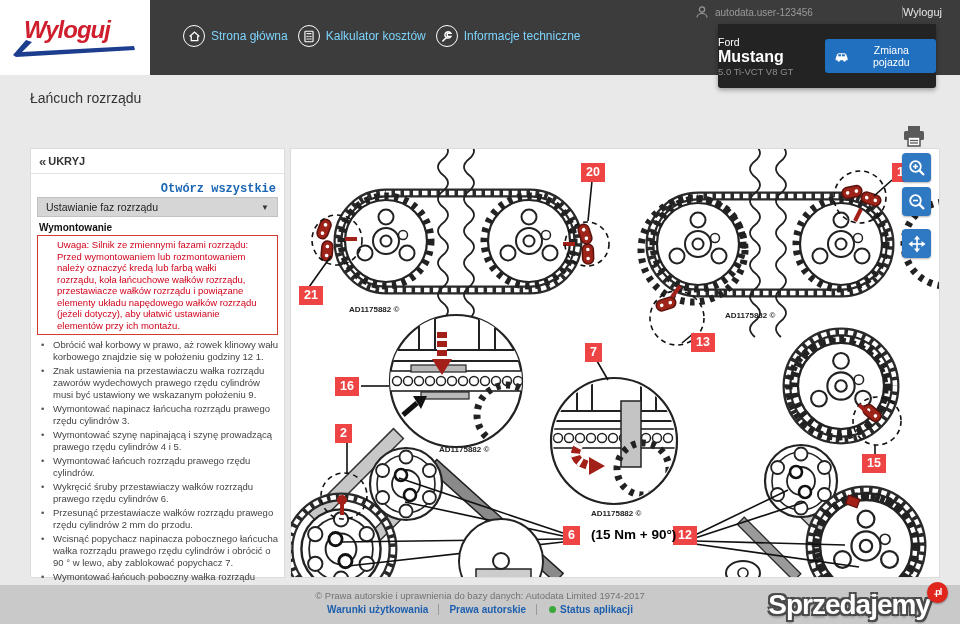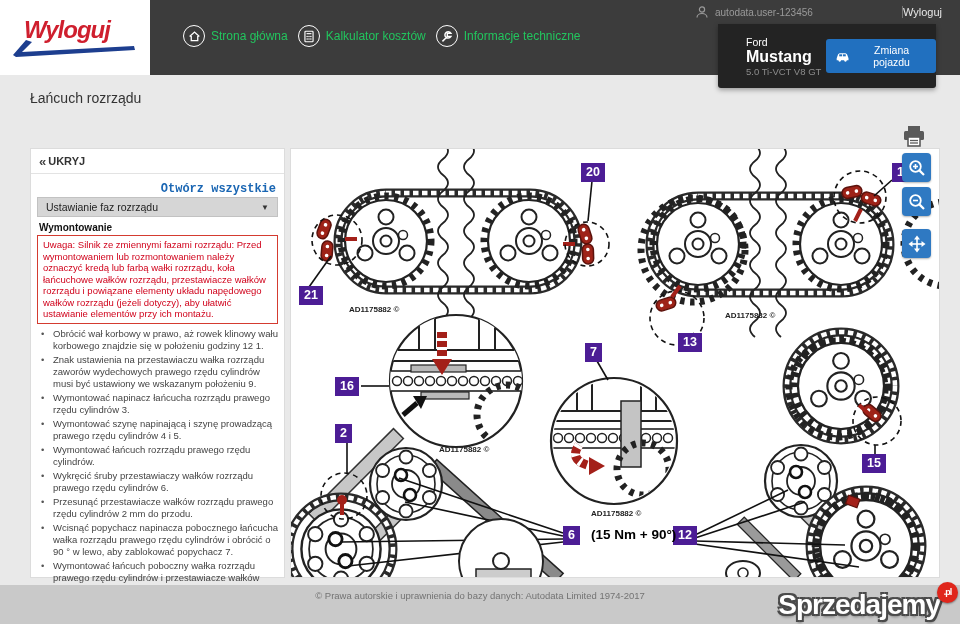--- a/index.html
+++ b/index.html
@@ -8,73 +8,73 @@
 
   
   .topbar { position:absolute; left:0; top:0; width:960px; height:75px; background:#3c3c3c; }
   .logo-block { position:absolute; left:0; top:0; width:150px; height:75px; background:#fff; z-index:3; }
   .logo-text { position:absolute; left:24px; top:16px; font-size:24px; font-weight:bold; font-style:italic; color:#cf1f2e; letter-spacing:-1px; }
   .logo-swoosh { position:absolute; left:10px; top:40px; }
   .user-row { position:absolute; top:0; left:150px; right:0; height:24px; display:flex; align-items:center; }
   .user-info { position:absolute; left:545px; display:flex; align-items:center; gap:6px; color:#9a9a9a; font-size:10px; }
   .logout { position:absolute; right:18px; color:#e8e8e8; font-size:11px; border-left:1px solid #777; text-decoration:none; cursor:pointer; }
   .nav { position:absolute; left:183px; top:25px; display:flex; align-items:center; gap:10px; }
-  .nav-item { display:flex; align-items:center; gap:6px; color:#22c55e; font-size:12px; cursor:pointer; }
+  .nav-item { display:flex; align-items:center; gap:6px; color:#7dd3fc; font-size:12px; cursor:pointer; }
   .nav-circle { width:22px; height:22px; border:1.4px solid #fff; border-radius:50%; display:flex; align-items:center; justify-content:center; }
   .vehicle-panel { position:absolute; left:718px; top:24px; width:218px; height:64px; background:#232323; z-index:4; border-radius:0 0 3px 3px; box-shadow:0 2px 5px rgba(0,0,0,.35); display:flex; align-items:center; }
-  .v-info { padding-left:28px; width:112px; }
+  .v-info { padding-left:0; width:112px; }
   .v-make { color:#fff; font-size:10.5px; }
   .v-model { color:#fff; font-size:16px; font-weight:bold; line-height:18px; }
   .v-engine { color:#8d8d8d; font-size:9.5px; }
   .change-btn { display:flex; align-items:center; gap:6px; background:#2170bf; color:#fff; border:none; font-size:10.5px; padding:5px 9px; border-radius:3px; cursor:pointer; font-family:"Liberation Sans",sans-serif; }
 
   
   .page-title { position:absolute; left:30px; top:90px; font-size:14px; font-weight:400; color:#333; }
   .print-btn { position:absolute; right:33px; top:126px; width:26px; height:22px; background:none; border:none; cursor:pointer; }
 
   
   .sidebar { position:absolute; left:30px; top:148px; width:255px; height:430px; background:#fff; border:1px solid #dcdcdc; }
   .hide-row { height:25px; border-bottom:1px solid #e3e3e3; display:flex; align-items:center; padding-left:8px; font-size:11px; font-weight:bold; color:#333; cursor:pointer; gap:2px; }
   .hide-chev { font-size:13px; letter-spacing:-3px; margin-right:3px; color:#444; }
   .openall-row { height:20px; text-align:right; padding:4px 8px 0 0; }
   .openall-row a { color:#1a66b3; font-size:12px; font-weight:bold; text-decoration:none; cursor:pointer;font-family:Liberation Mono, monospace; }
   .dropdown { margin:3px 6px 0 6px; height:20px; background:#d6d6d6; border:1px solid #c2c2c2; display:flex; align-items:center; justify-content:space-between; padding:0 8px; font-size:10.5px; color:#222; cursor:pointer; }
   .dd-arrow { font-size:8px; color:#333; }
   .section-title { margin:5px 8px 2px 8px; font-size:10px; font-weight:bold; color:#111; }
-  .warning { margin:2px 6px; border:1px solid #d43b30; padding:3px 5px; font-size:9.5px; line-height:11.5px; color:#d0021b; }
+  .warning { margin:2px 6px; border:1px solid #d43b30; padding:3px 19px; font-size:9.5px; line-height:11.5px; color:#d0021b; }
   .steps { list-style:none; margin:4px 6px 0 6px; }
   .steps li { position:relative; padding-left:16px; font-size:9.5px; line-height:12px; color:#444; margin-bottom:2px; }
   .steps li::before { content:"•"; position:absolute; left:4px; top:0; color:#555; }
 
   
   .diagram { position:absolute; left:290px; top:148px; width:650px; height:430px; background:#fff; border:1px solid #dcdcdc; overflow:hidden; }
   .diagram svg.art { position:absolute; left:0; top:0; }
   .teeth { stroke:#222; stroke-width:7; stroke-dasharray:4.5 5.5; fill:none; }
   .ch1 { fill:none; stroke:#2a2a2a; stroke-width:9; }
   .ch2 { fill:none; stroke:#fff; stroke-width:4.5; stroke-dasharray:5.5 3.5; }
   .dashc { fill:none; stroke:#111; stroke-width:1.6; stroke-dasharray:5 4; }
   .ld { stroke:#111; stroke-width:1.6; }
   .cutgear { fill:none; stroke:#222; stroke-width:1.8; }
-  .co { position:absolute; background:#4c1d95; color:#fff; font-size:12.5px; font-weight:bold; min-width:14px; height:19px; line-height:19px; text-align:center; padding:0 5px; }
+  .co { position:absolute; background:#ef4444; color:#fff; font-size:12.5px; font-weight:bold; min-width:14px; height:19px; line-height:19px; text-align:center; padding:0 5px; }
   .torque { position:absolute; font-size:13.5px; font-weight:bold; color:#000; }
   .adlabel { position:absolute; font-size:8px; font-weight:bold; color:#222; }
   .zoom-ctrls { position:absolute; right:8px; top:4px; display:flex; flex-direction:column; gap:5px; z-index:5; }
   .zbtn { width:29px; height:29px; background:#2f79c2; border:none; border-radius:4px; cursor:pointer; display:flex; align-items:center; justify-content:center; box-shadow:0 1px 2px rgba(0,0,0,.3); }
   .zbtn.pan { margin-top:8px; }
 
   
   .footer { position:absolute; left:0; top:585px; width:960px; height:39px; background:#c9c9c9; text-align:center; }
   .copyright { padding-top:5px; font-size:9.5px; color:#737373; }
   .flinks { margin-top:3px; font-size:10px; font-weight:bold; }
   .flinks a { color:#1d5fae; text-decoration:none; padding:0 10px; cursor:pointer; }
   .flinks a + a { border-left:1px solid #9a9a9a; }
   .status-wrap { border-left:1px solid #9a9a9a; padding-left:12px; }
   .gdot { display:inline-block; width:7px; height:7px; border-radius:50%; background:#3aa83a; margin-right:4px; }
   .status-wrap a { border-left:none !important; padding-left:0; }
-  .watermark { position:absolute; right:2px; bottom:4px; z-index:9; font-weight:bold; font-style:normal; font-size:28px; letter-spacing:-1px; color:#fff;
+  .watermark { position:absolute; right:12px; bottom:4px; z-index:9; font-weight:bold; font-style:normal; font-size:28px; letter-spacing:-1px; color:#fff;
     text-shadow:-2px -2px 0 #4a4a4a, 2px -2px 0 #4a4a4a, -2px 2px 0 #4a4a4a, 2px 2px 0 #4a4a4a, 0 3px 3px rgba(0,0,0,.4);margin-top:36px; }
   .wm-pl { display:inline-flex; align-items:center; justify-content:center; width:21px; height:21px; border-radius:50%; background:#e0261c; color:#fff; font-size:9px; font-weight:bold; vertical-align:18px; margin-left:-3px; text-shadow:none; box-shadow:0 1px 2px rgba(0,0,0,.4); }
 </style>
 </head>
 <body>
 
 <div class="app">
 
   <header class="topbar">
     <div class="logo-block">
@@ -350,21 +350,21 @@
       <rect x="556" y="348" width="12" height="9" transform="rotate(20 562 352)" fill="#a32019" stroke="#5c120c" stroke-width="1.2"></rect>
       <line class="ld" x1="404" y1="386" x2="497" y2="341"></line>
       <line class="ld" x1="404" y1="389" x2="514" y2="353"></line>
       <line class="ld" x1="404" y1="392" x2="554" y2="396"></line>
       <line class="ld" x1="404" y1="395" x2="568" y2="418"></line>
     </svg>
 
     <div class="co" style="left:8px;top:137px">21</div>
     <div class="co" style="left:290px;top:14px">20</div>
     <div class="co" style="left:601px;top:14px">1</div>
-    <div class="co" style="left:387px;top:184px">13</div>
+    <div class="co" style="left:400px;top:184px">13</div>
     <div class="co" style="left:44px;top:228px">16</div>
     <div class="co" style="left:294px;top:194px">7</div>
     <div class="co" style="left:44px;top:275px">2</div>
     <div class="co" style="left:571px;top:305px">15</div>
     <div class="co" style="left:272px;top:377px">6</div>
     <div class="co" style="left:382px;top:377px">12</div>
     <span class="torque" style="left:300px;top:378px">(15 Nm + 90°)</span>
 
     <span class="adlabel" style="left:58px;top:156px">AD1175882 ©</span>
     <span class="adlabel" style="left:434px;top:162px">AD1175882 ©</span>
@@ -395,19 +395,22 @@
             <polygon points="9,17.5 6,13.5 12,13.5" fill="#fff"></polygon>
             <polygon points="0.5,9 4.5,6 4.5,12" fill="#fff"></polygon>
             <polygon points="17.5,9 13.5,6 13.5,12" fill="#fff"></polygon>
           </svg>
       </button>
     </div>
   </section>
 
   <footer class="footer">
     <div class="copyright">© Prawa autorskie i uprawnienia do bazy danych: Autodata Limited 1974-2017</div>
+    <div class="flinks">
+      <a>Warunki użytkowania</a><a>Prawa autorskie</a><span class="status-wrap"><span class="gdot"></span><a>Status aplikacji</a></span>
+    </div>
   </footer>
 
   <div class="watermark">
     <span>Sprzedajemy</span><span class="wm-pl">.pl</span>
   </div>
 
 </div>
 
 </body></html>

